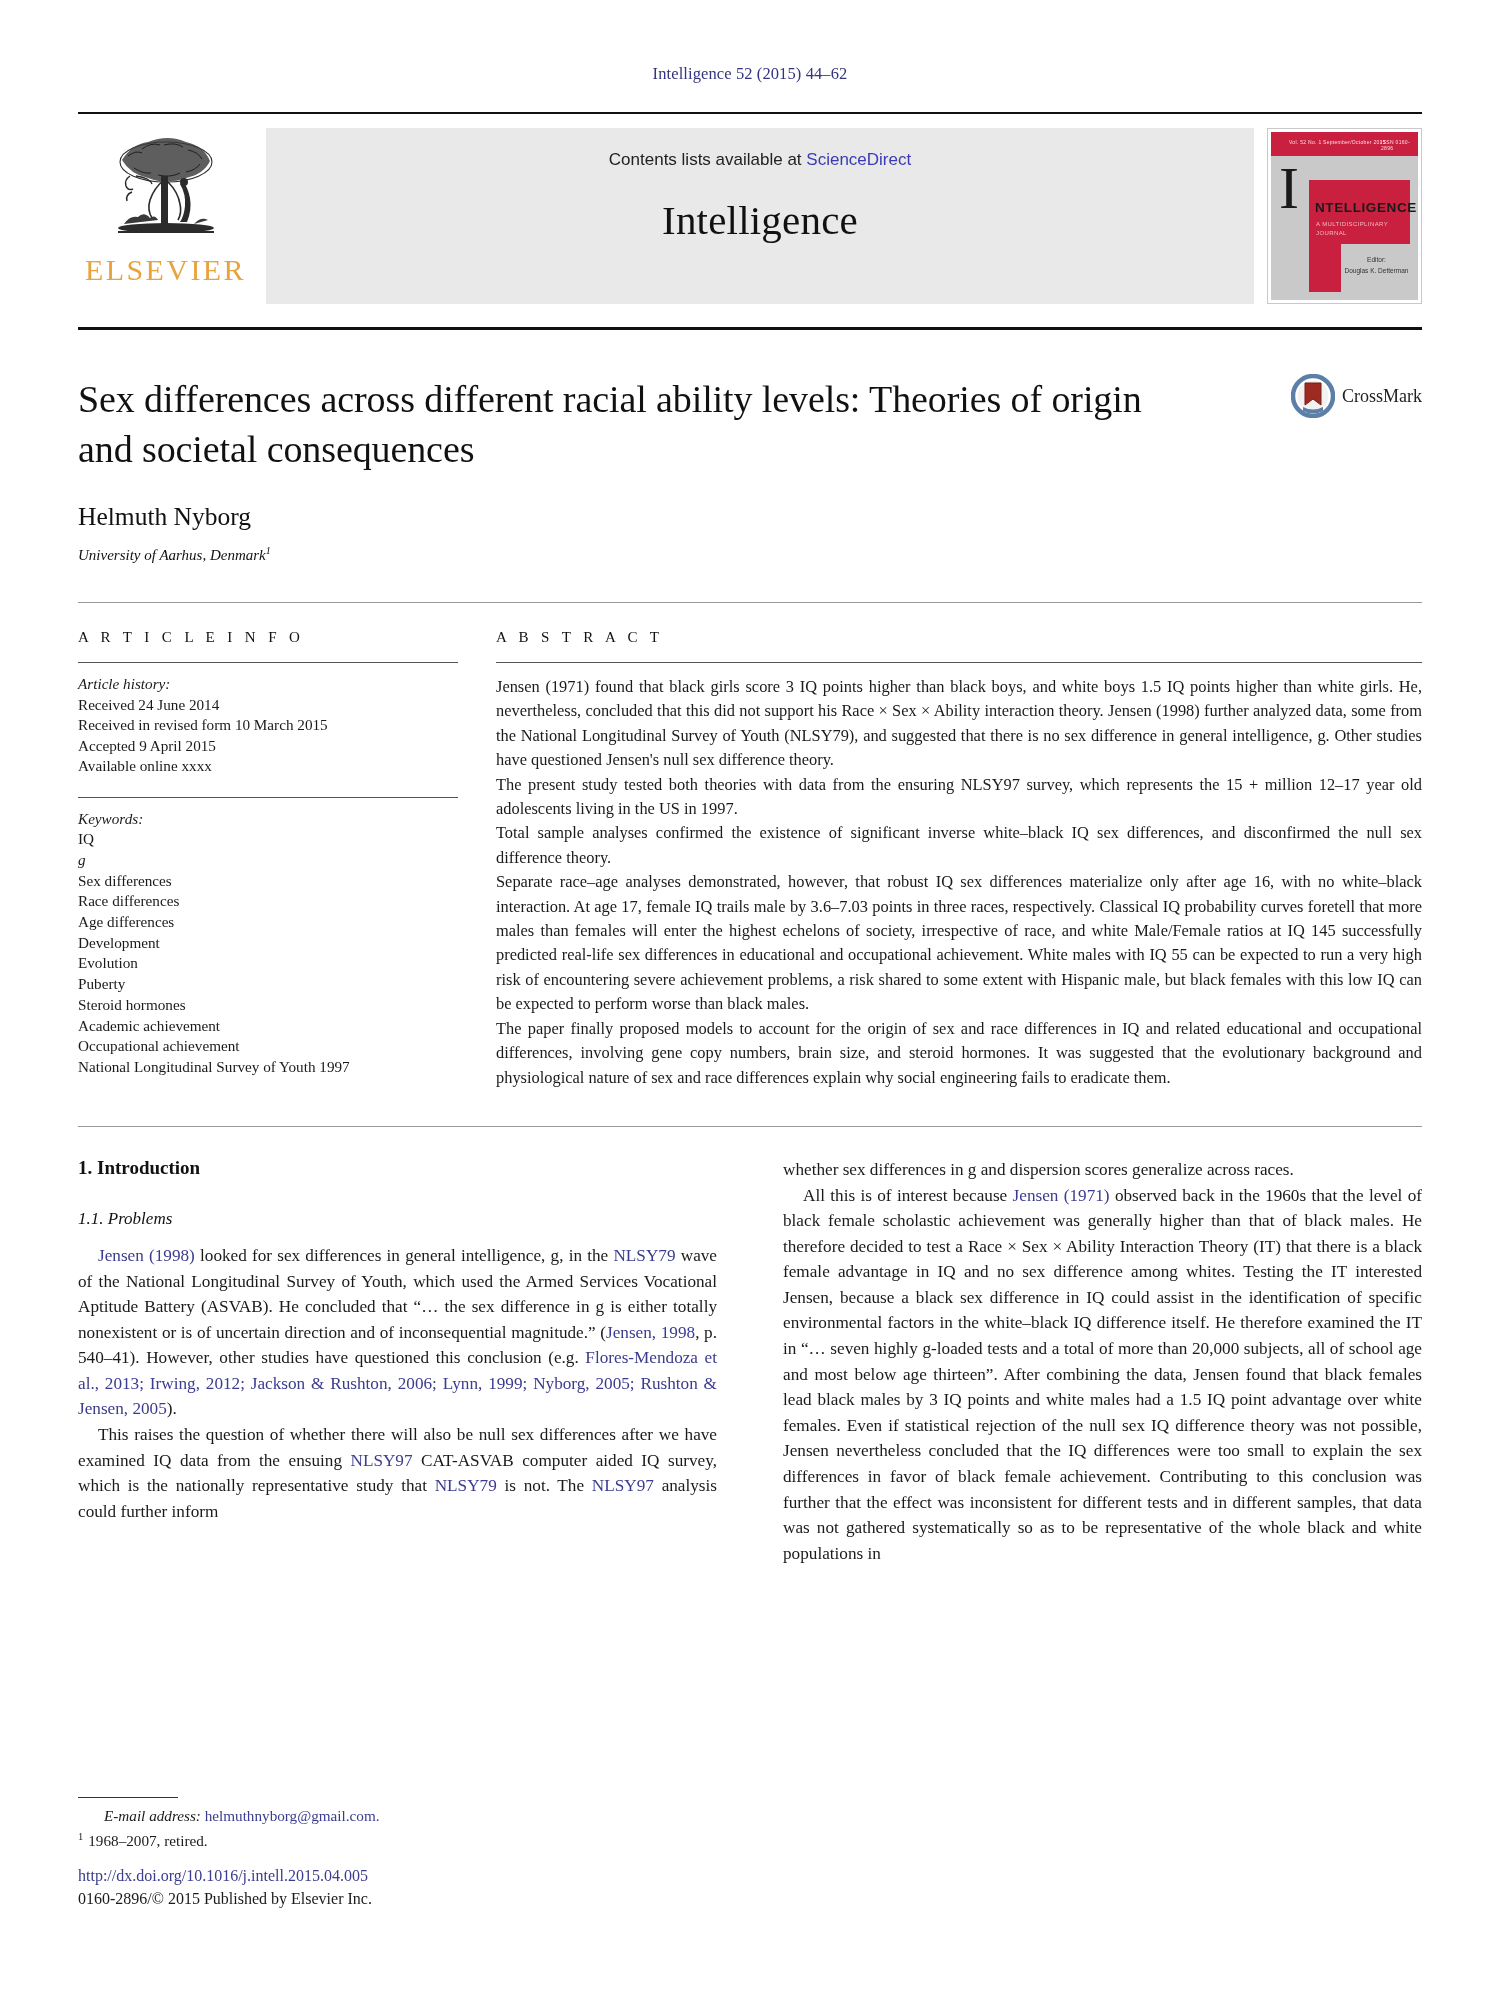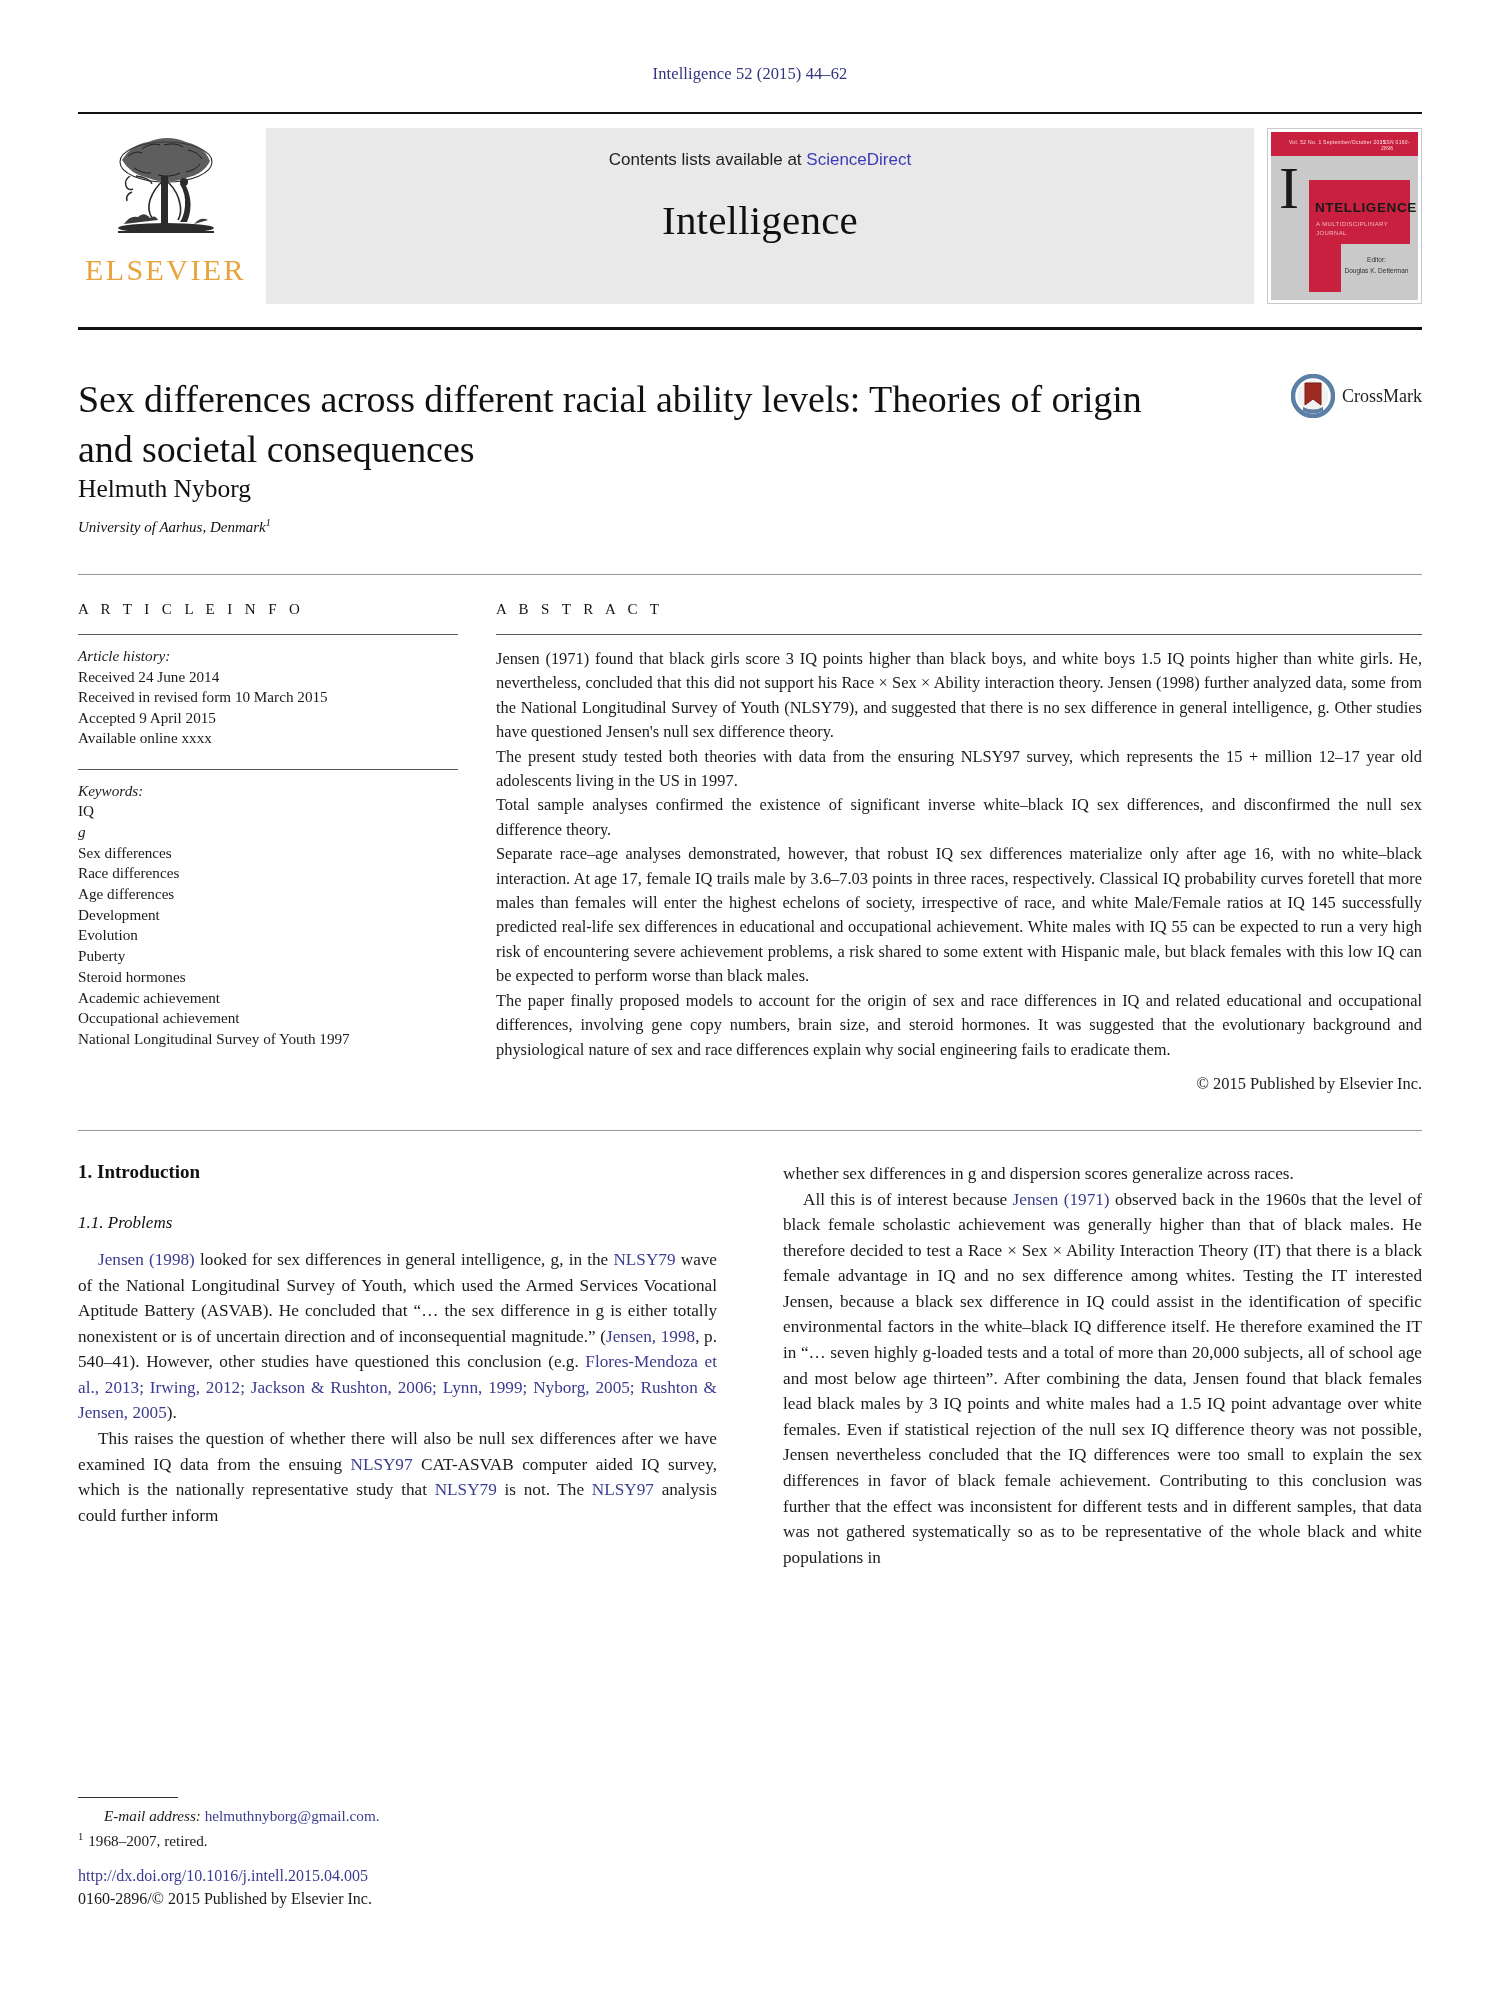--- a/index.html
+++ b/index.html
@@ -146,20 +146,21 @@
     font-size: 38px;
     line-height: 50px;
     font-weight: 400;
     color: #111;
     max-width: 1120px;
     margin: 0;
     letter-spacing: -.1px;
   }
   .author {
     font-size: 25.5px;
+    margin-top: 28px;
     color: #111;
   }
   .affil {
     font-size: 15px;
     font-style: italic;
     margin-top: 13px;
     color: #111;
   }
   .affil sup { font-size: 10px; }
   .crossmark {
@@ -385,21 +386,20 @@
     <div class="col-abs">
       <div class="sec-head">A B S T R A C T</div>
       <div class="thin-rule"></div>
       <div class="abs-body">
         <p>Jensen (1971) found that black girls score 3 IQ points higher than black boys, and white boys 1.5 IQ points higher than white girls. He, nevertheless, concluded that this did not support his Race × Sex × Ability interaction theory. Jensen (1998) further analyzed data, some from the National Longitudinal Survey of Youth (NLSY79), and suggested that there is no sex difference in general intelligence, g. Other studies have questioned Jensen's null sex difference theory.</p>
         <p>The present study tested both theories with data from the ensuring NLSY97 survey, which represents the 15 + million 12–17 year old adolescents living in the US in 1997.</p>
         <p>Total sample analyses confirmed the existence of significant inverse white–black IQ sex differences, and disconfirmed the null sex difference theory.</p>
         <p>Separate race–age analyses demonstrated, however, that robust IQ sex differences materialize only after age 16, with no white–black interaction. At age 17, female IQ trails male by 3.6–7.03 points in three races, respectively. Classical IQ probability curves foretell that more males than females will enter the highest echelons of society, irrespective of race, and white Male/Female ratios at IQ 145 successfully predicted real-life sex differences in educational and occupational achievement. White males with IQ 55 can be expected to run a very high risk of encountering severe achievement problems, a risk shared to some extent with Hispanic male, but black females with this low IQ can be expected to perform worse than black males.</p>
         <p>The paper finally proposed models to account for the origin of sex and race differences in IQ and related educational and occupational differences, involving gene copy numbers, brain size, and steroid hormones. It was suggested that the evolutionary background and physiological nature of sex and race differences explain why social engineering fails to eradicate them.</p>
       </div>
-      <div class="copyright">© 2015 Published by Elsevier Inc.</div>
     </div>
 
   </div>
 
   <div class="bodyrule"></div>
 
   <div class="bodycols">
 
     <div class="bcol">
       <h2 class="h1num">1. Introduction</h2>

